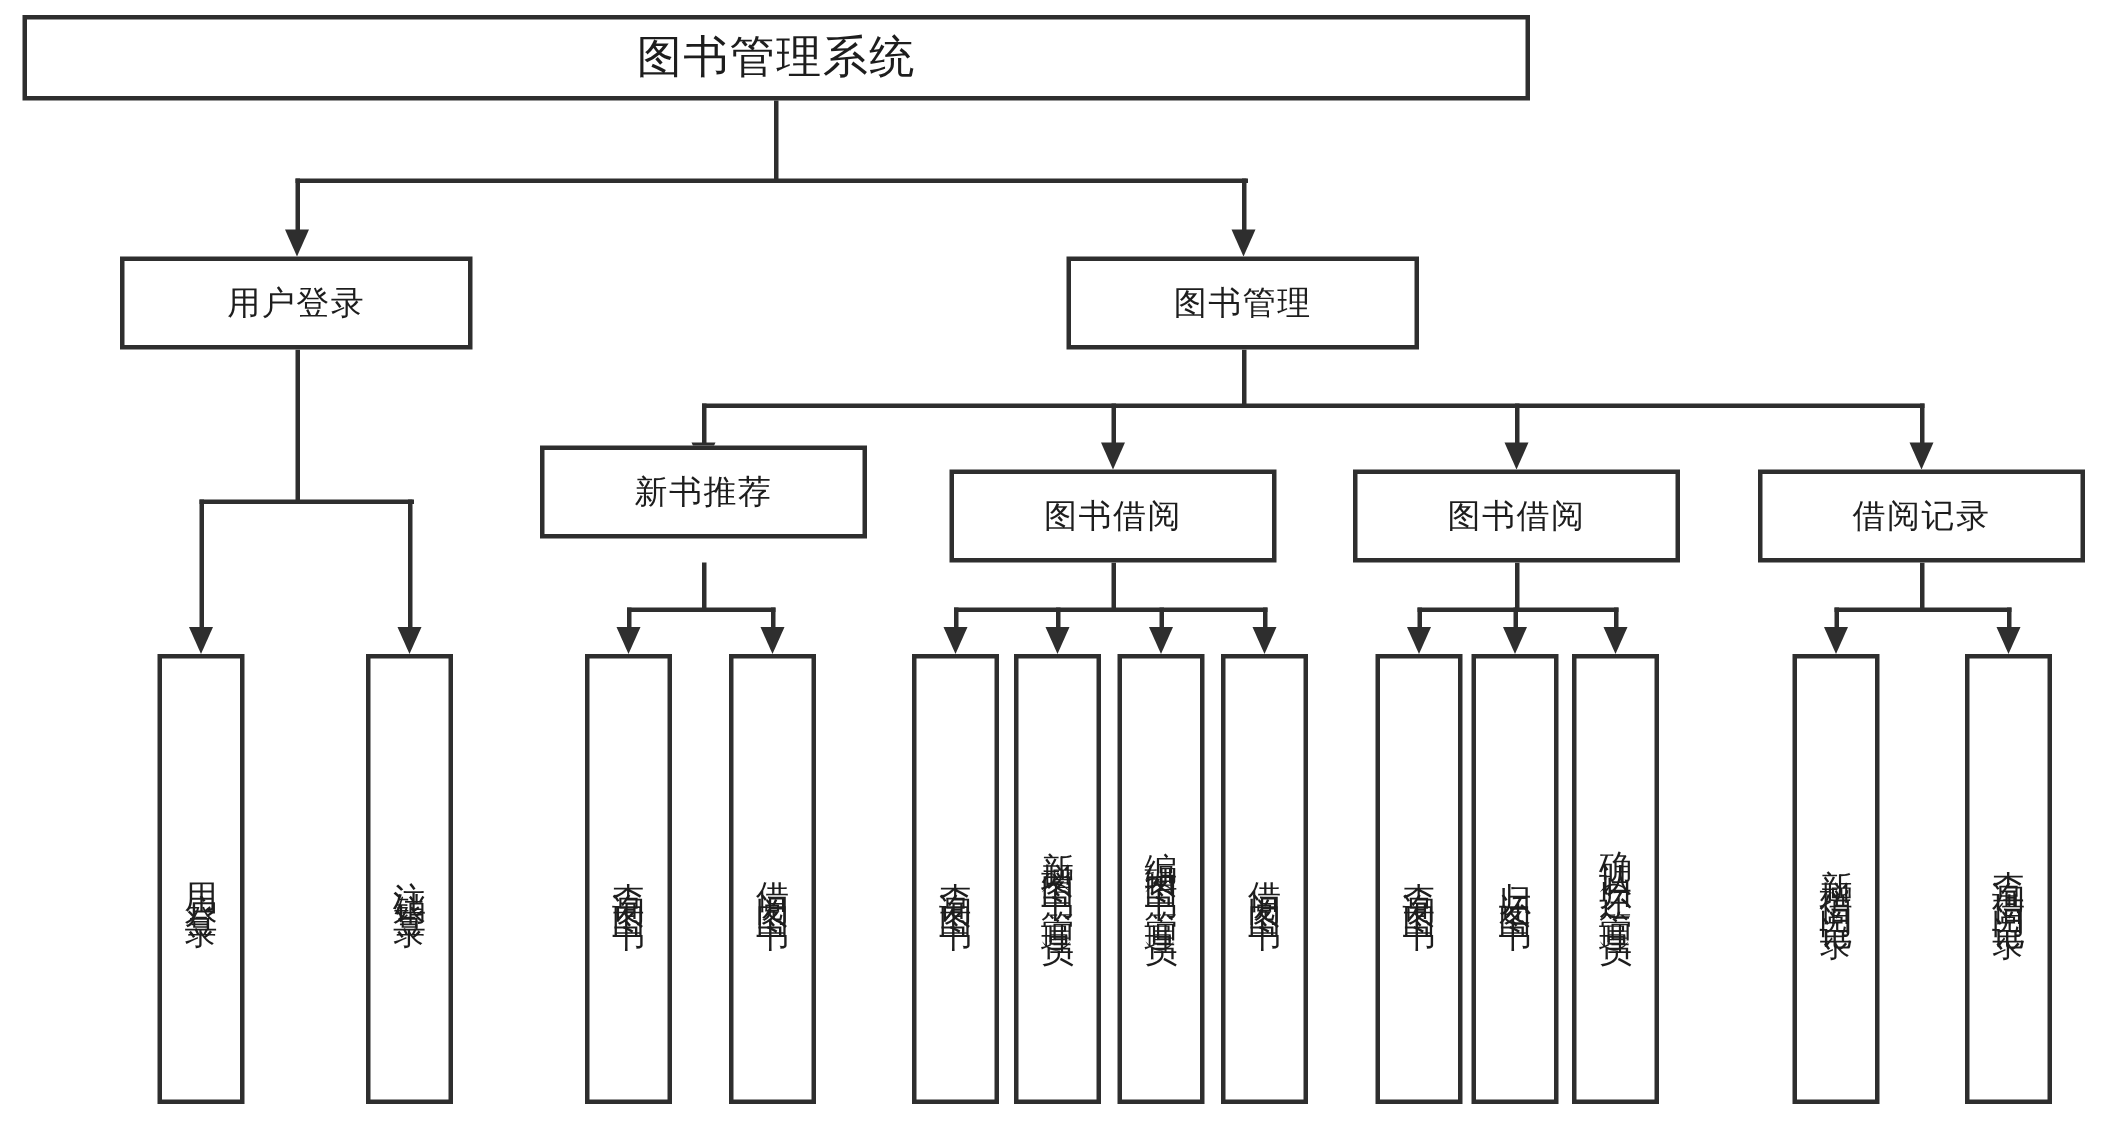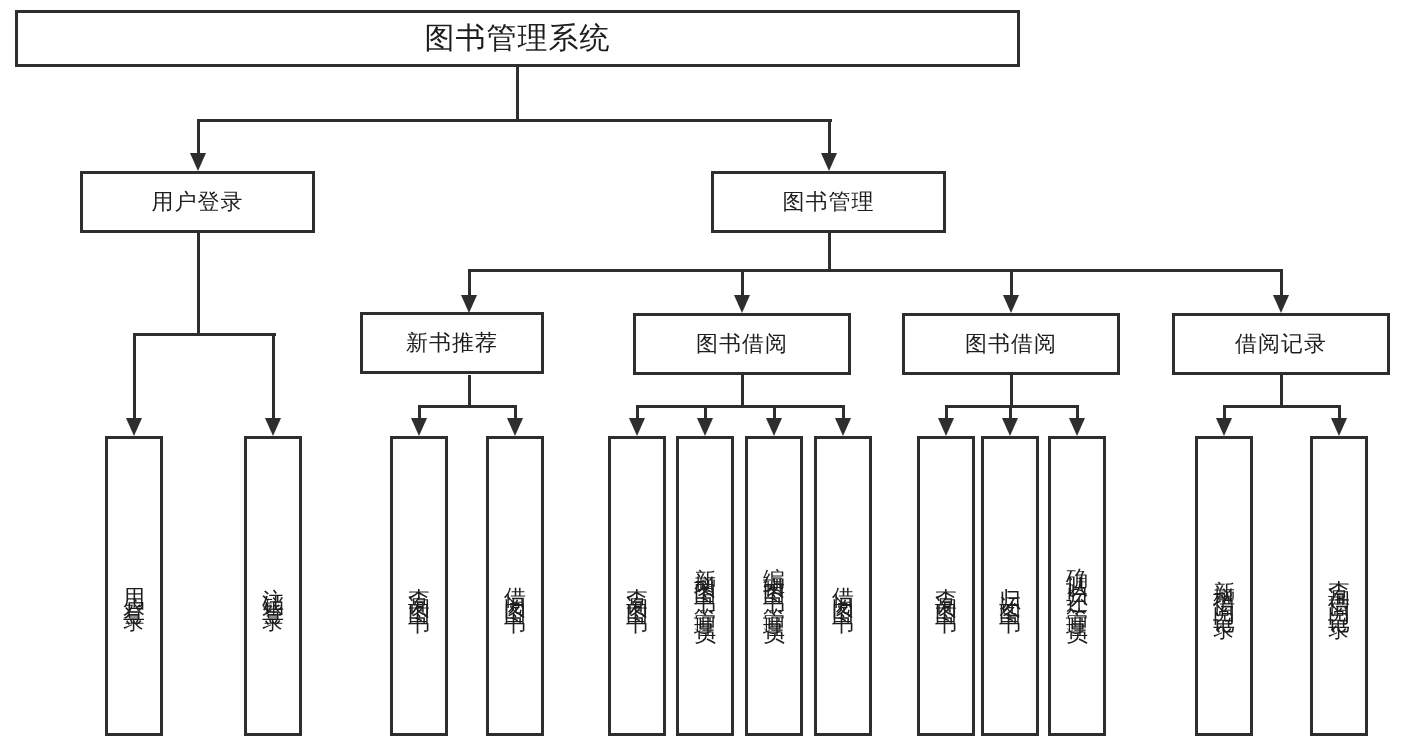--- a/index.html
+++ b/index.html
@@ -94,21 +94,21 @@
   <div class="line" style="left:468px; top:269px; width:815px; height:3px;"></div>
   <div class="line" style="left:468px; top:269px; width:3px; height:29px;"></div>
   <div class="line" style="left:741px; top:269px; width:3px; height:29px;"></div>
   <div class="line" style="left:1010px; top:269px; width:3px; height:29px;"></div>
   <div class="line" style="left:1280px; top:269px; width:3px; height:29px;"></div>
   <div class="arrow" style="left:461px; top:295px;"></div>
   <div class="arrow" style="left:734px; top:295px;"></div>
   <div class="arrow" style="left:1003px; top:295px;"></div>
   <div class="arrow" style="left:1273px; top:295px;"></div>
 
-  <div class="box hbox" style="left:360px; top:312px; width:184px; height:62px;">
+  <div class="box hbox" style="left:360px; top:297px; width:218px; height:62px;">
     <span>新书推荐</span>
   </div>
   <div class="box hbox" style="left:633px; top:313px; width:218px; height:62px;">
     <span>图书借阅</span>
   </div>
   <div class="box hbox" style="left:902px; top:313px; width:218px; height:62px;">
     <span>图书借阅</span>
   </div>
   <div class="box hbox" style="left:1172px; top:313px; width:218px; height:62px;">
     <span>借阅记录</span>

